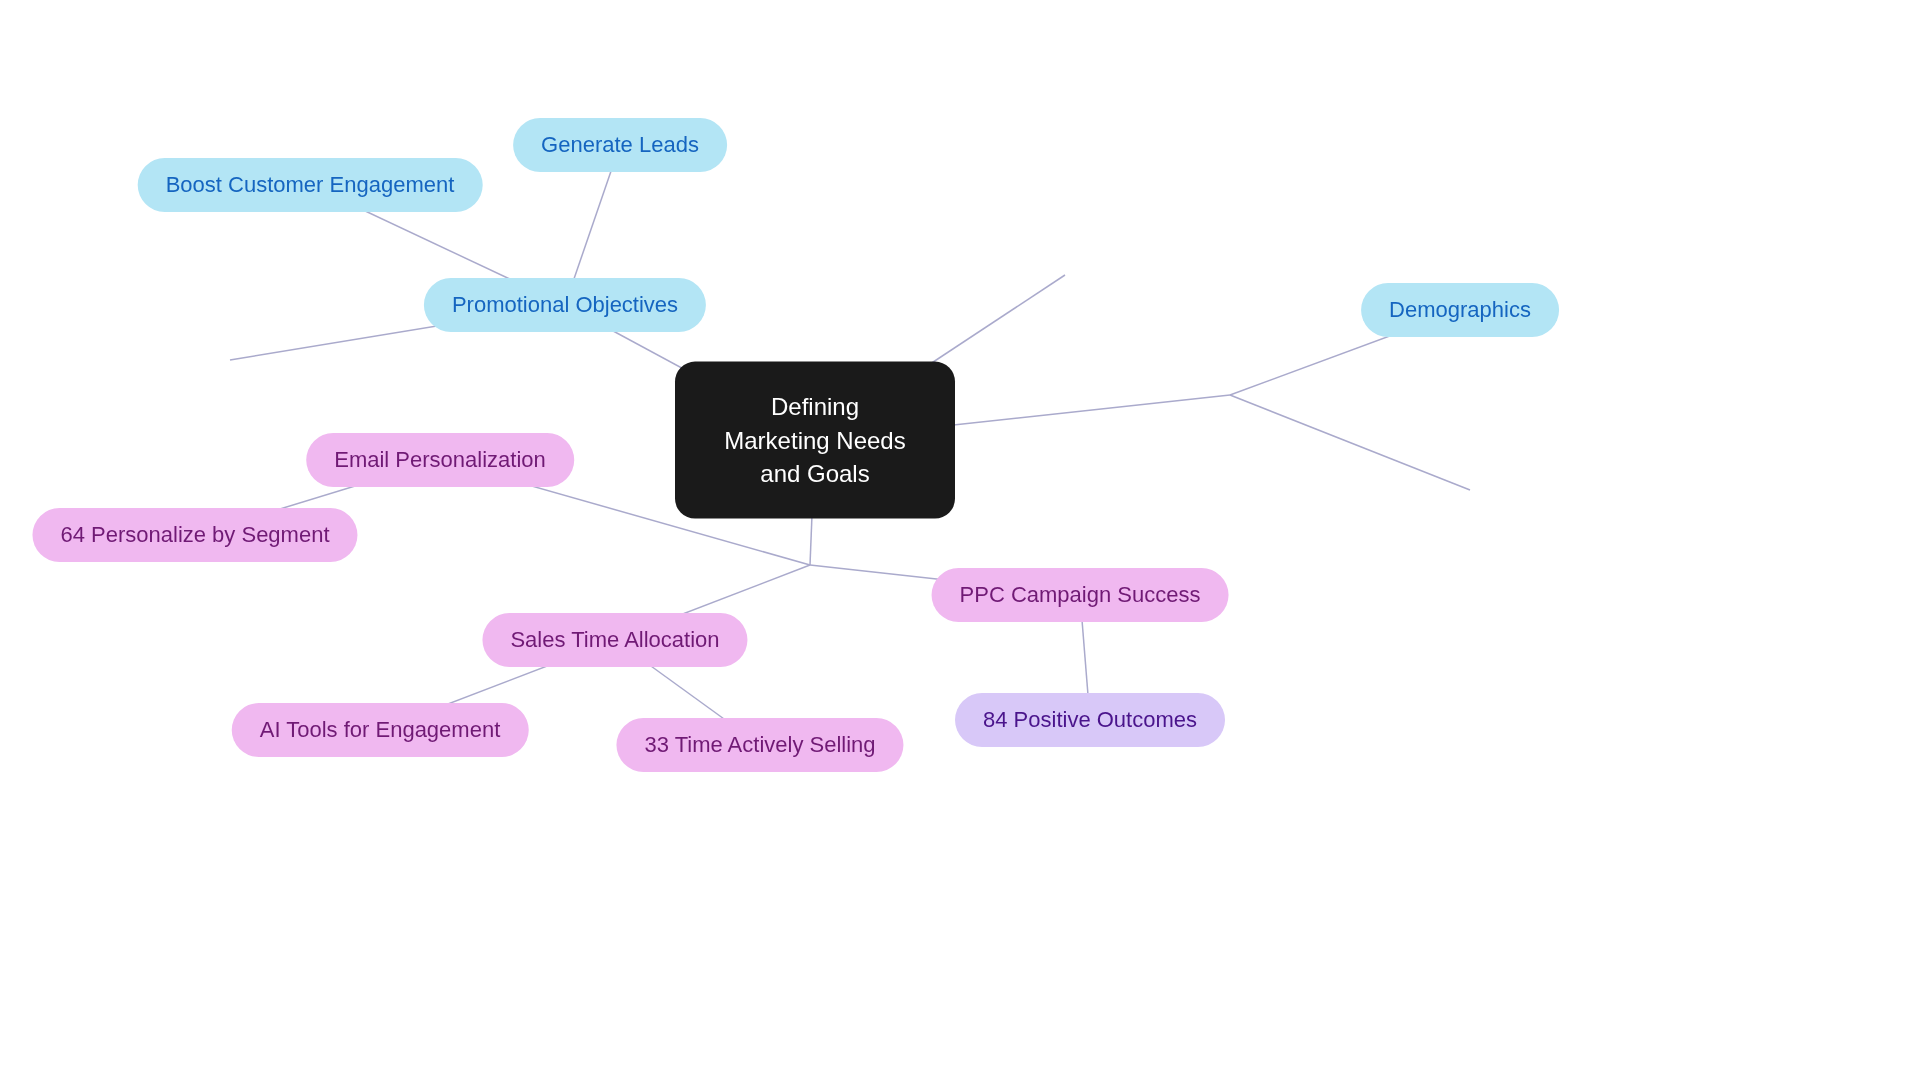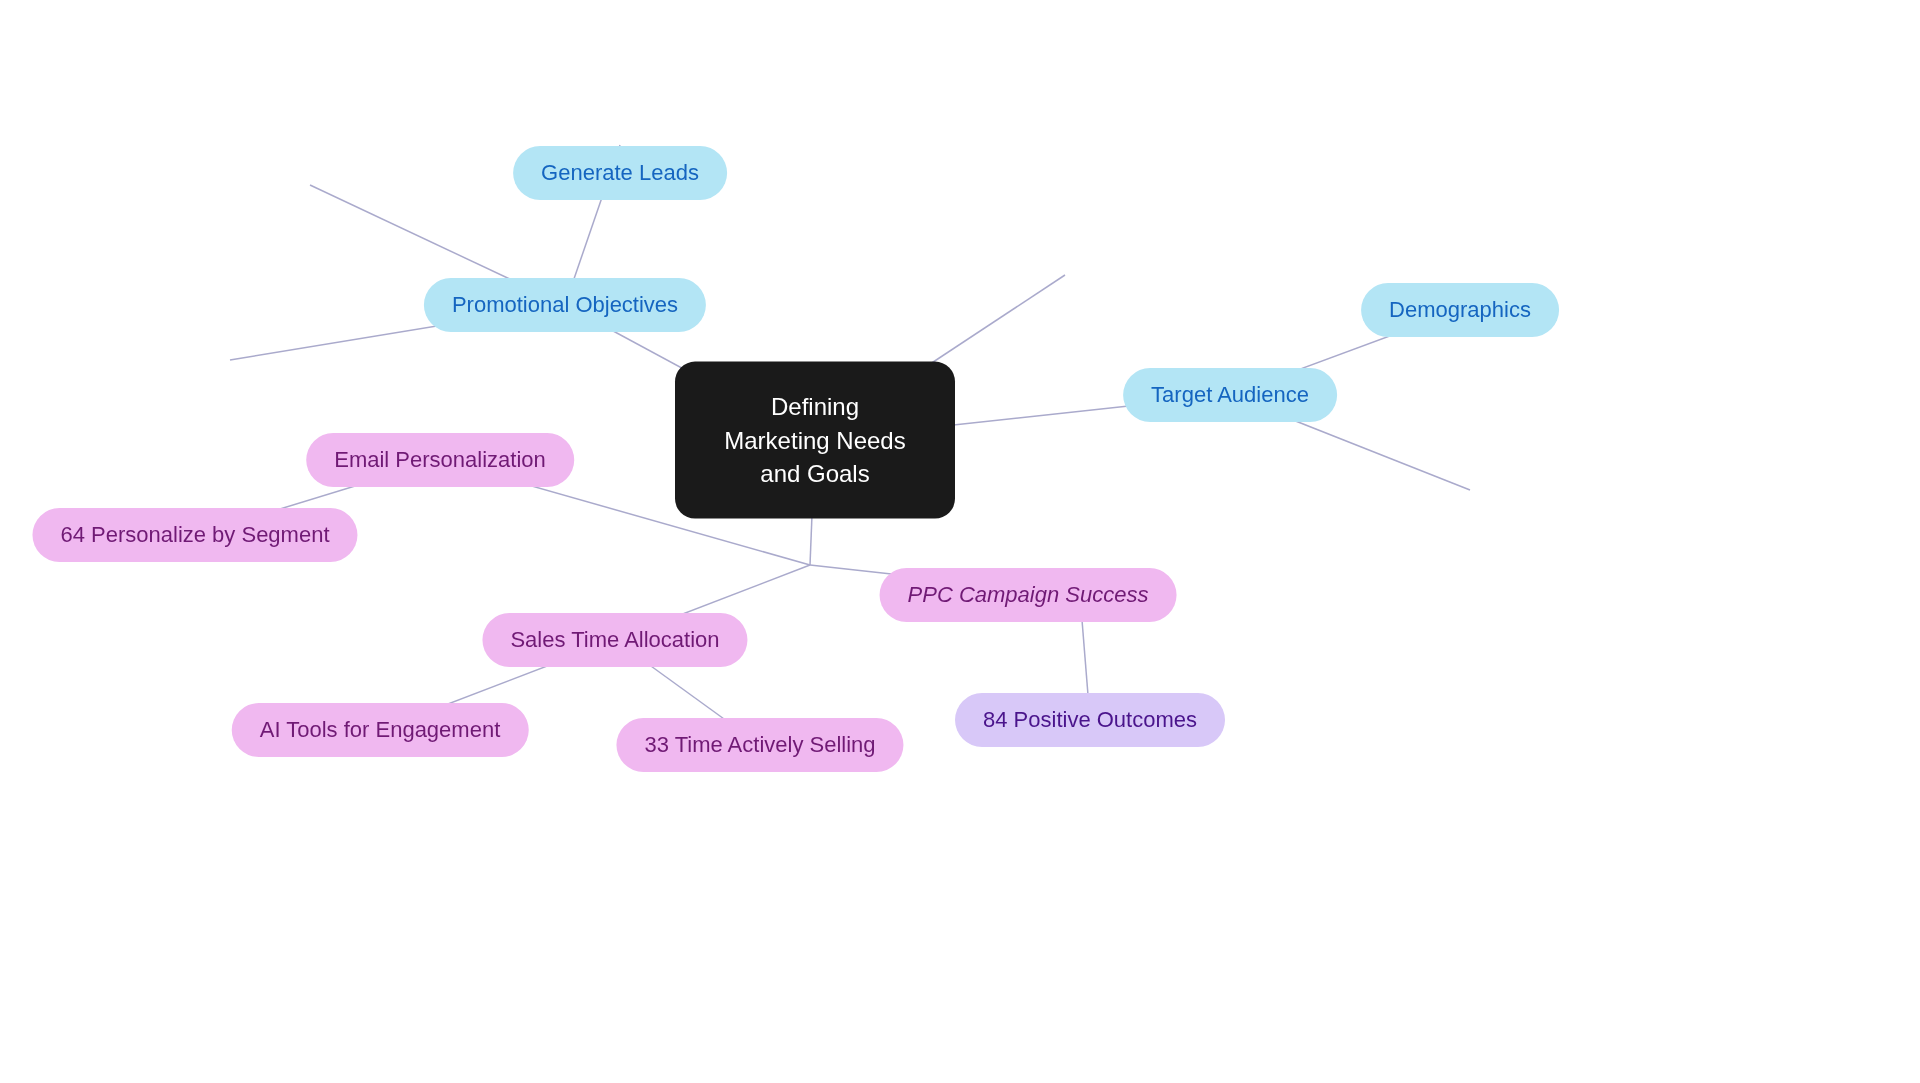--- a/index.html
+++ b/index.html
@@ -77,23 +77,23 @@
       <line x1="810" y1="565" x2="440" y2="460" stroke="#aaaacc" stroke-width="1.5"></line>
       <line x1="440" y1="460" x2="195" y2="535" stroke="#aaaacc" stroke-width="1.5"></line>
       <line x1="810" y1="565" x2="615" y2="640" stroke="#aaaacc" stroke-width="1.5"></line>
       <line x1="615" y1="640" x2="380" y2="730" stroke="#aaaacc" stroke-width="1.5"></line>
       <line x1="615" y1="640" x2="760" y2="745" stroke="#aaaacc" stroke-width="1.5"></line>
       <line x1="810" y1="565" x2="1080" y2="595" stroke="#aaaacc" stroke-width="1.5"></line>
       <line x1="1080" y1="595" x2="1090" y2="720" stroke="#aaaacc" stroke-width="1.5"></line>
     </svg>
 <div class="node node-blue" style="left: 565px; top: 305px;">Promotional Objectives</div>
     <div class="node node-center" style="left: 815px; top: 440px;">Defining Marketing Needs and Goals</div>
-    <div class="node node-blue" style="left: 620px; top: 145px; margin-top: 28px;">Generate Leads</div>
-    <div class="node node-blue" style="left: 1230px; top: 395px;">Target Audience</div>
+    <div class="node node-blue" style="left: 310px; top: 185px;">Boost Customer Engagement</div>
+    <div class="node node-blue" style="left: 620px; top: 145px;">Generate Leads</div>
     <div class="node node-blue" style="left: 1460px; top: 310px;">Demographics</div>
     <div class="node node-pink" style="left: 440px; top: 460px;">Email Personalization</div>
     <div class="node node-pink" style="left: 195px; top: 535px;">64 Personalize by Segment</div>
     <div class="node node-pink" style="left: 615px; top: 640px;">Sales Time Allocation</div>
     <div class="node node-pink" style="left: 380px; top: 730px;">AI Tools for Engagement</div>
     <div class="node node-pink" style="left: 760px; top: 745px;">33 Time Actively Selling</div>
-    <div class="node node-pink" style="left: 1028px; top: 595px; font-style: italic;">PPC Campaign Success</div>
+    <div class="node node-pink" style="left: 1080px; top: 595px;">PPC Campaign Success</div>
     <div class="node node-purple-light" style="left: 1090px; top: 720px;">84 Positive Outcomes</div>
   </div>
 
 </body></html>

